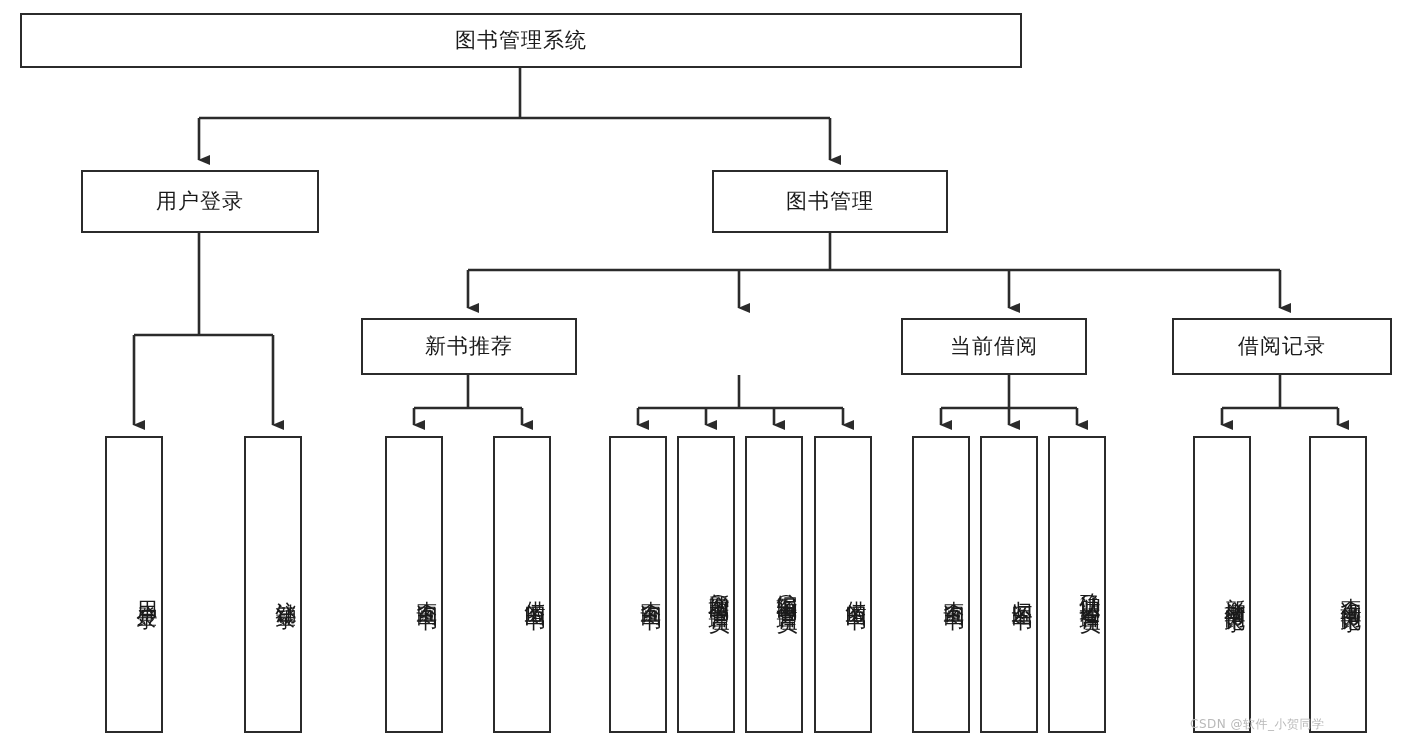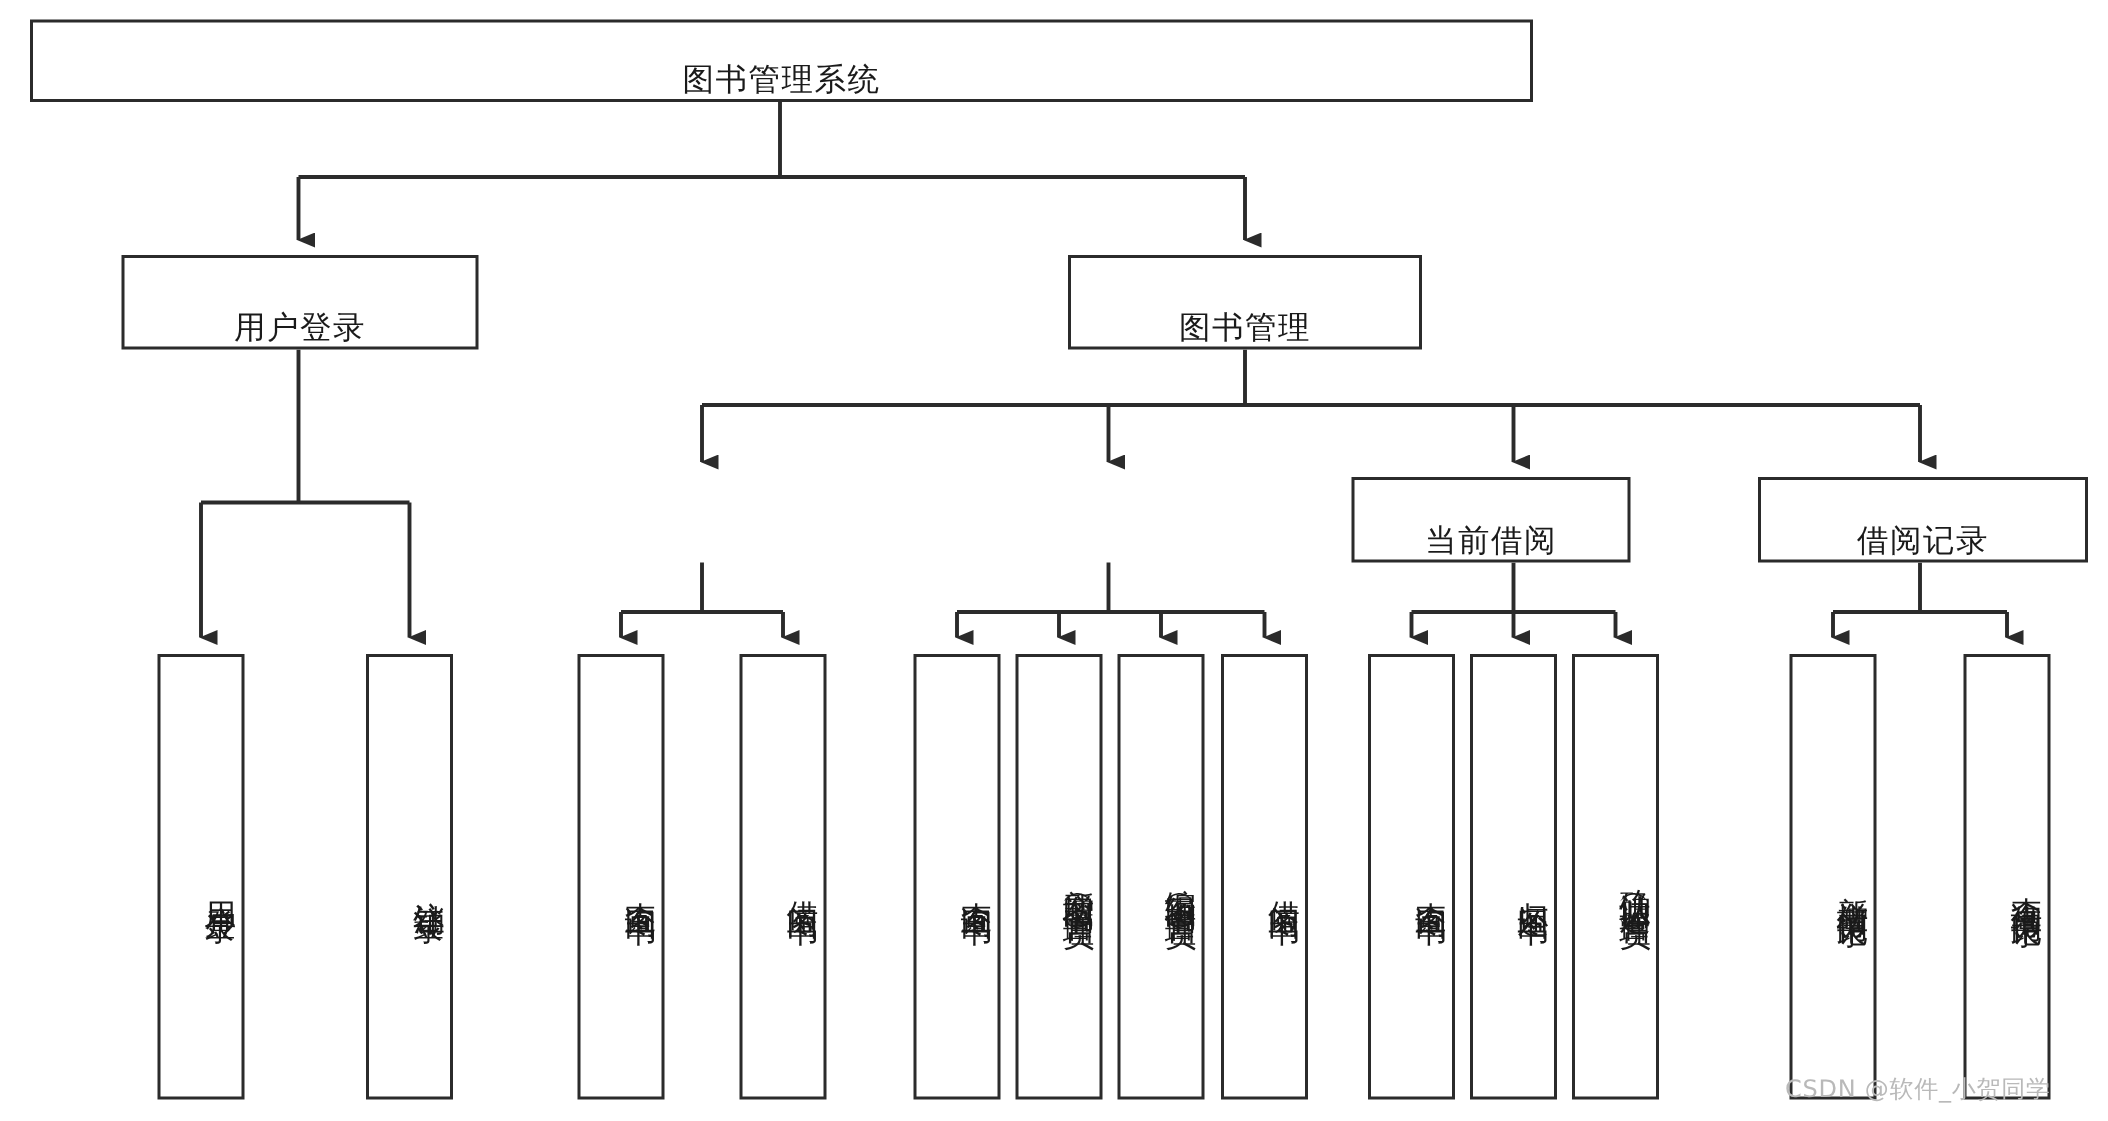--- a/index.html
+++ b/index.html
@@ -34,21 +34,20 @@
     display: flex;
     align-items: center;
     justify-content: center;
     color: #1a1a1a;
   }
   .node.horiz {
     font-size: 21px;
     letter-spacing: 1px;
     line-height: 1.2;
     text-align: center;
-    align-items: flex-end;
   }
   .node.root {
     font-size: 21px;
   }
   .node.leaf {
     writing-mode: vertical-rl;
     text-orientation: upright;
     font-size: 21px;
     letter-spacing: 3px;
     padding-top: 10px;
@@ -56,21 +55,21 @@
     justify-content: center;
   }
   .leaf-label {
     writing-mode: vertical-rl;
     text-orientation: upright;
     display: block;
     white-space: nowrap;
   }
   .watermark {
     position: absolute;
-    font-size: 16px;
+    font-size: 12px;
     color: #b9b9b9;
     white-space: nowrap;
     letter-spacing: 0.5px;
   }
 </style>
 </head>
 <body>
 
 <div id="canvas">
 
@@ -128,20 +127,23 @@
     <span>图书管理系统</span>
   </div>
 
   <div class="node horiz" style="left:81px; top:170px; width:238px; height:63px;">
     <span>用户登录</span>
   </div>
   <div class="node horiz" style="left:712px; top:170px; width:236px; height:63px;">
     <span>图书管理</span>
   </div>
 
+  <div class="node horiz" style="left:361px; top:318px; width:216px; height:57px;">
+    <span>新书推荐</span>
+  </div>
   <div class="node horiz" style="left:901px; top:318px; width:186px; height:57px;">
     <span>当前借阅</span>
   </div>
   <div class="node horiz" style="left:1172px; top:318px; width:220px; height:57px;">
     <span>借阅记录</span>
   </div>
 
   <div class="node leaf" style="left:105px; top:436px; width:58px; height:297px;">
     <span class="leaf-label">用户登录</span>
   </div>

